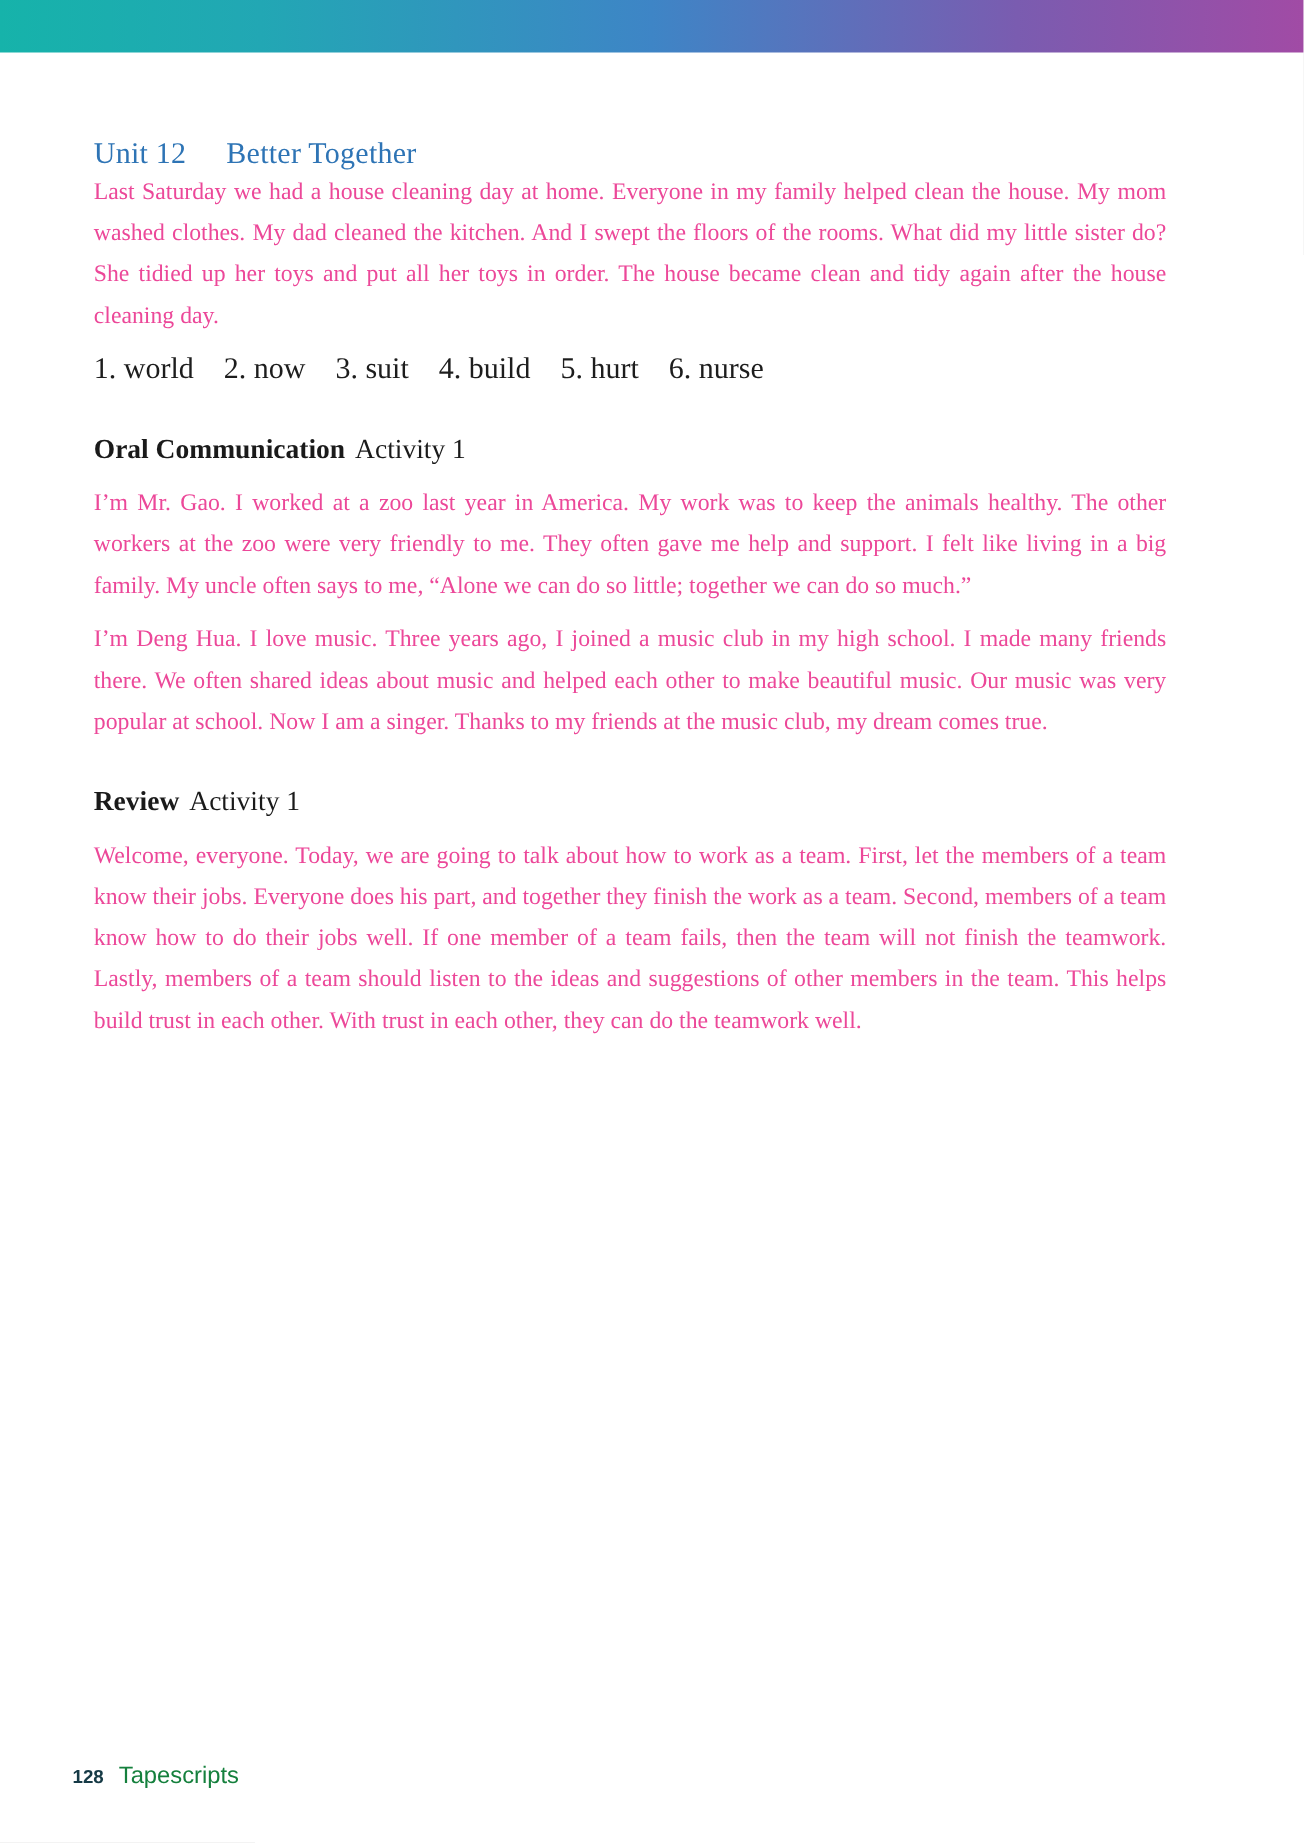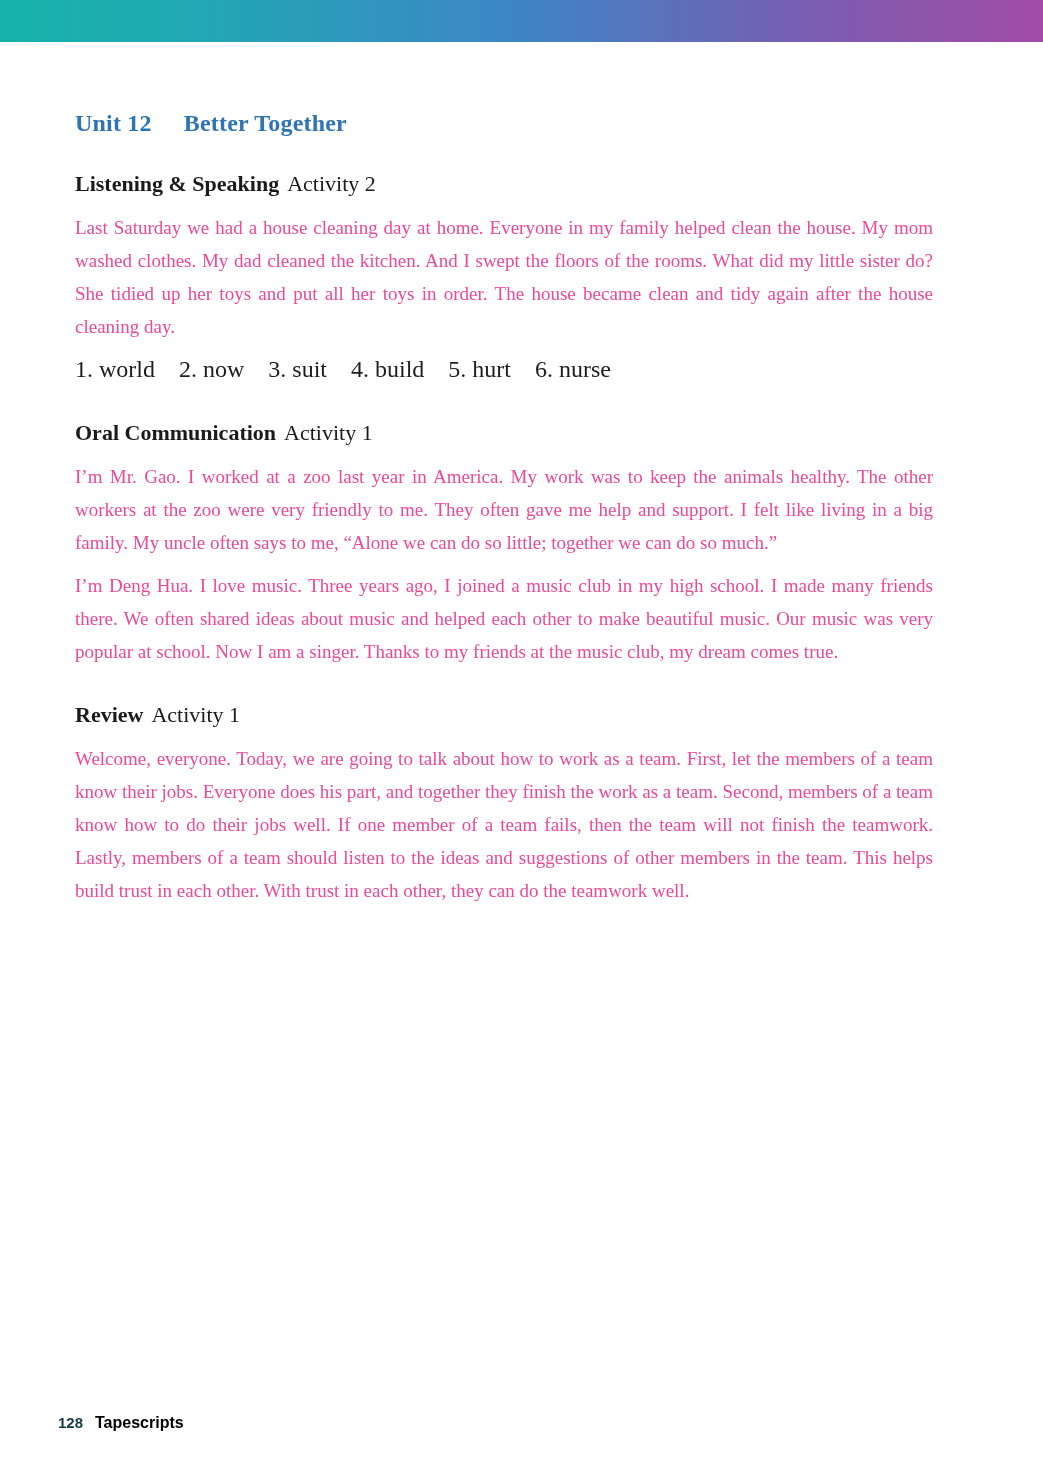--- a/index.html
+++ b/index.html
@@ -30,21 +30,21 @@
   .content {
     position: absolute;
     top: 42px;
     left: 75px;
     right: 110px;
   }
 
   .unit-title {
     margin-top: 68px;
     font-size: 24px;
-    font-weight: bold;
+    font-weight: normal;
     color: #2e74b5;
     letter-spacing: 0.2px;
   }
   .unit-title .unit-name { margin-left: 32px; }
 
   .section { margin-top: 0; }
 
   .section-heading {
     margin-top: 34px;
     margin-bottom: 14px;
@@ -79,38 +79,36 @@
     align-items: baseline;
     gap: 12px;
     font-family: "Liberation Sans", sans-serif;
   }
   .footer .page-num {
     font-size: 15px;
     font-weight: bold;
     color: #163a46;
   }
   .footer .footer-label {
-    font-size: 16px;
-    color: #000000;
-    font-weight: bold;
+    font-size: 19px;
+    color: #15803d;
   }
 </style>
 </head>
 <body>
 
 <div class="page">
 
   <div class="top-bar"></div>
 
   <div class="content">
 
     <h1 class="unit-title"><span class="unit-label">Unit 12</span><span class="unit-name">Better Together</span></h1>
 
     <section class="section">
-      <h2 class="section-heading"><span class="heading-bold">Listening &amp; Speaking</span><span class="heading-activity">Activity 2</span></h2>
       <p class="body-text">Last Saturday we had a house cleaning day at home. Everyone in my family helped clean the house. My mom washed clothes. My dad cleaned the kitchen. And I swept the floors of the rooms. What did my little sister do? She tidied up her toys and put all her toys in order. The house became clean and tidy again after the house cleaning day.</p>
     </section>
 
     <section class="section">
       <p class="items-line">1. world    2. now    3. suit    4. build    5. hurt    6. nurse</p>
     </section>
 
     <section class="section">
       <h2 class="section-heading"><span class="heading-bold">Oral Communication</span><span class="heading-activity">Activity 1</span></h2>
       <p class="body-text">I’m Mr. Gao. I worked at a zoo last year in America. My work was to keep the animals healthy. The other workers at the zoo were very friendly to me. They often gave me help and support. I felt like living in a big family. My uncle often says to me, “Alone we can do so little; together we can do so much.”</p>

